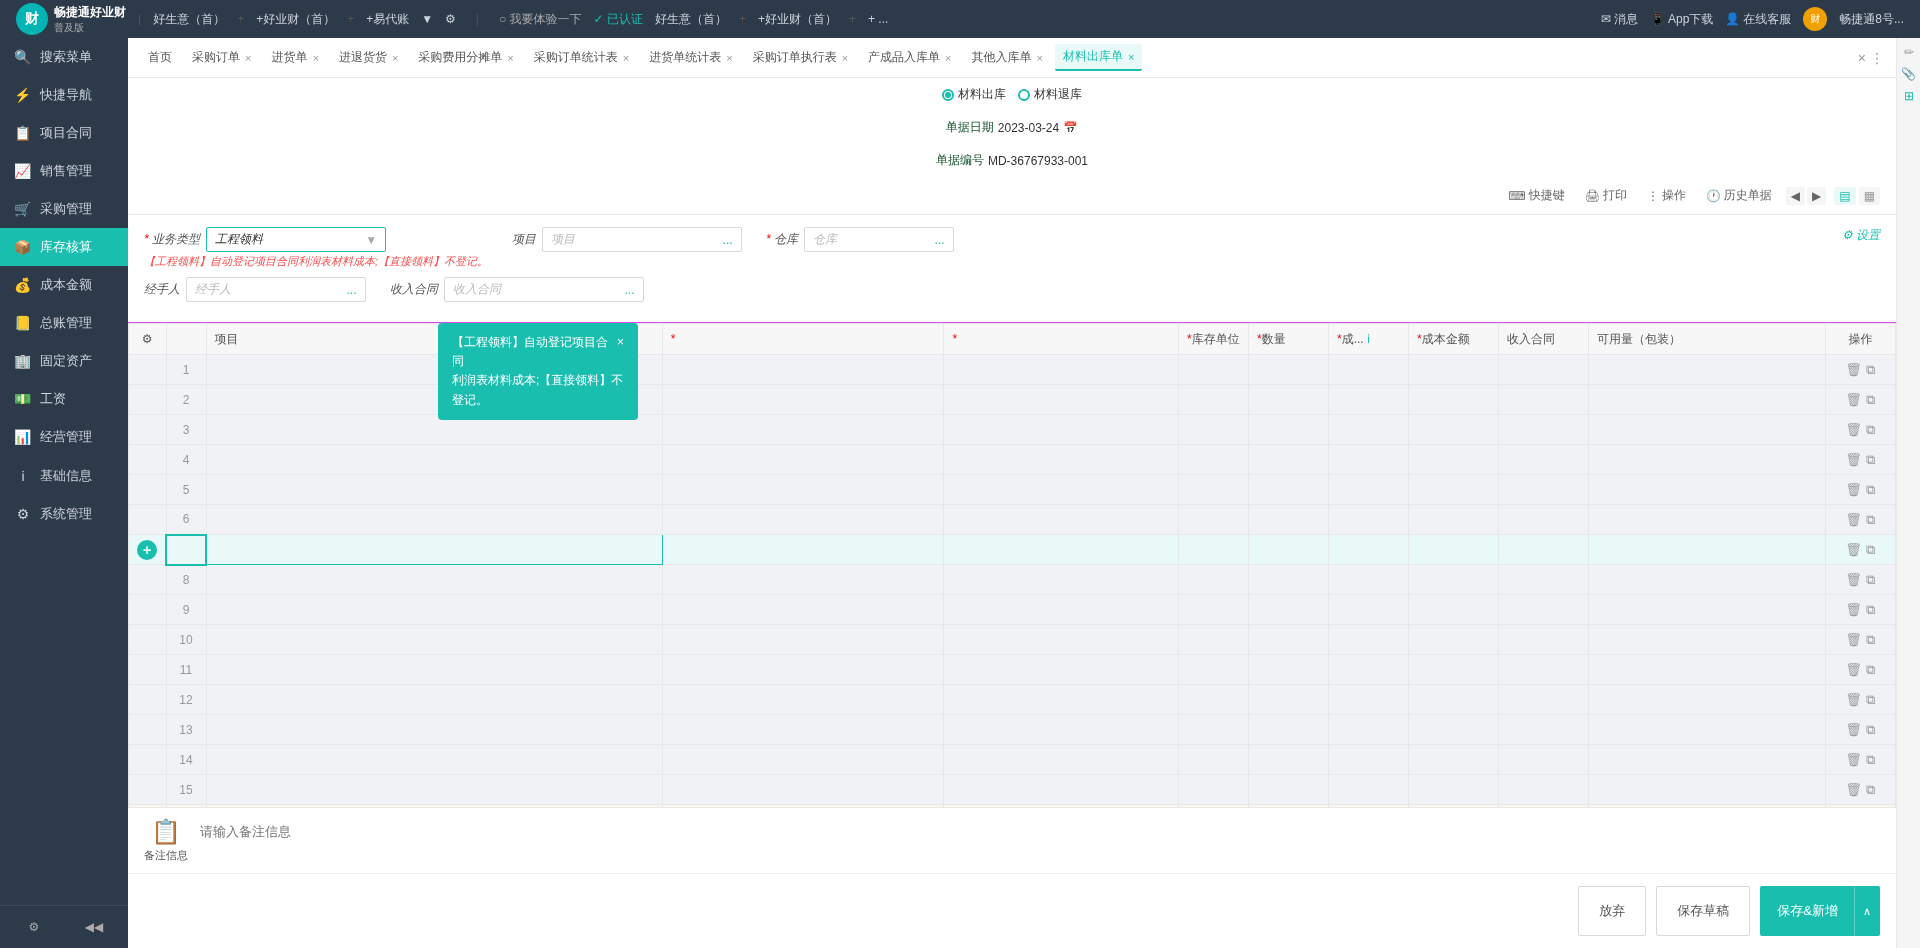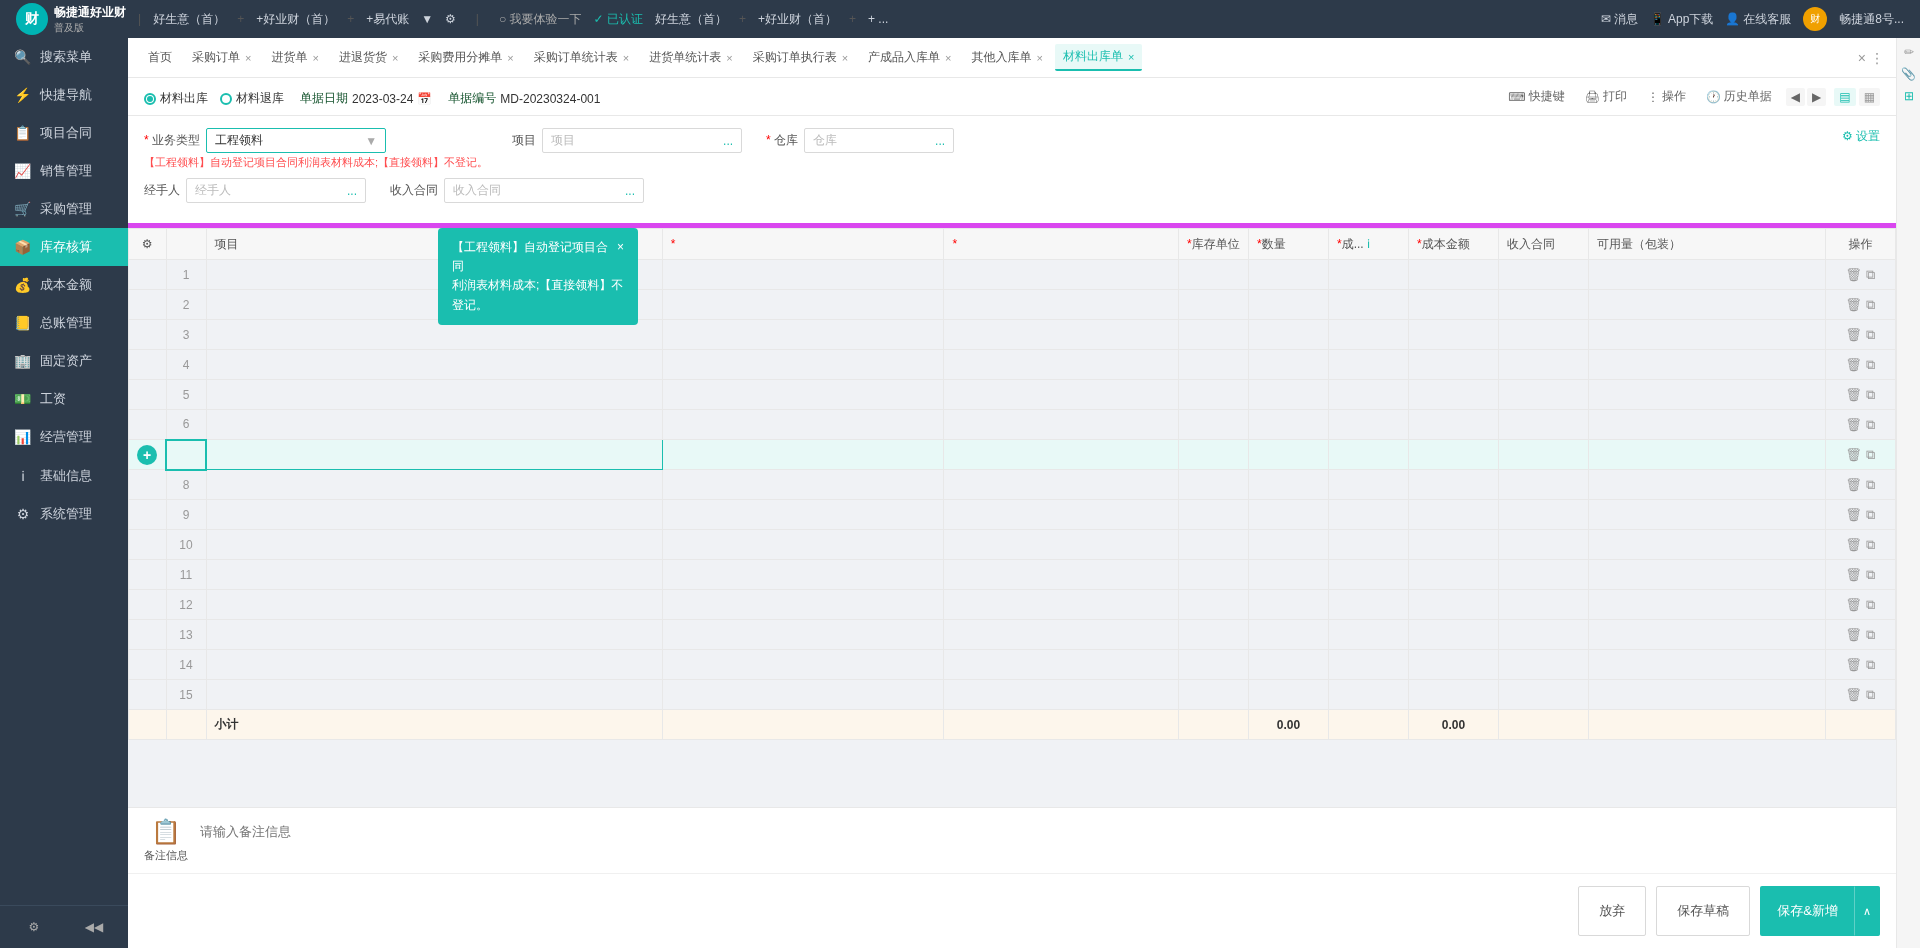--- a/index.html
+++ b/index.html
@@ -18,35 +18,35 @@
     
     .main { flex: 1; display: flex; flex-direction: column; overflow: hidden; background: #f0f2f5; }
 
     
     .topbar { background: #fff; border-bottom: 1px solid #e8e8e8; padding: 0 12px; height: 40px; display: flex; gap: 8px; flex-shrink: 0; }
     .topbar-nav { display: flex; align-items: center; gap: 4px; flex: 1; overflow: hidden; }
     .topbar-item { padding: 4px 8px; font-size: 12px; color: #555; cursor: pointer; white-space: nowrap; display: flex; align-items: center; gap: 3px; border-radius: 2px; }
     .topbar-close { font-size: 11px; color: #999; margin-left: 2px; cursor: pointer; }
 
     
-    .subheader { padding: 8px 16px; background: #fff; border-bottom: 1px solid #e8e8e8; display: flex; align-items: flex-end; gap: 16px; flex-shrink: 0; }
+    .subheader { padding: 8px 16px; background: #fff; border-bottom: 1px solid #e8e8e8; display: flex; align-items: center; gap: 16px; flex-shrink: 0; flex-direction: column; }
     .radio-group { display: flex; align-items: center; gap: 12px; }
     .radio-item { display: flex; align-items: center; gap: 4px; cursor: pointer; }
     .radio-dot { width: 12px; height: 12px; border-radius: 50%; border: 2px solid #1abeaf; display: flex; align-items: center; justify-content: center; }
     .radio-dot.checked::after { content: ''; width: 6px; height: 6px; background: #1abeaf; border-radius: 50%; }
     .date-field { display: flex; align-items: center; gap: 4px; color: #333; }
     .date-field-label { color: #14532d; }
     .date-value { color: #333; font-weight: 500; }
     .subheader-right { margin-left: auto; display: flex; align-items: center; gap: 8px; font-size: 12px; color: #666; }
     .subheader-btn { display: flex; align-items: center; gap: 3px; cursor: pointer; padding: 2px 6px; }
     .nav-arrows { display: flex; gap: 2px; }
     .nav-arrow { cursor: pointer; padding: 2px 5px; background: #f5f5f5; border-radius: 2px; color: #666; }
 
     
-    .form-area { padding: 12px 16px; background: #fff; border-bottom: 5px solid #d946ef; flex-shrink: 0; }
+    .form-area { padding: 12px 16px; background: #fff; border-bottom: 1px solid #d946ef; flex-shrink: 0; font-style: italic; }
     .form-row { display: flex; align-items: flex-start; gap: 24px; margin-bottom: 8px; }
     .form-field { display: flex; align-items: center; gap: 6px; }
     .form-label { color: #555; white-space: nowrap; }
     .form-label.required::before { content: '* '; color: red; }
     .form-input { border: 1px solid #d9d9d9; border-radius: 2px; padding: 3px 8px; font-size: 12px; color: #333; background: #fff; min-width: 120px; display: flex; align-items: center; justify-content: space-between; cursor: pointer; }
     .form-input.has-value { color: #333; }
     .form-input.placeholder { color: #bbb; }
     .form-input-dots { display: flex; align-items: center; gap: 2px; }
     .form-input-dots span { color: #1abeaf; cursor: pointer; }
     .warning-text { color: #ff4d4f; font-size: 11px; margin-top: 2px; }
@@ -262,21 +262,21 @@
             <span>材料退库</span>
           </div>
         </div>
         <div class="date-field">
           <span class="date-field-label">单据日期</span>
           <span class="date-value" style="cursor:pointer;">2023-03-24</span>
           <span style="color:#1abeaf;cursor:pointer;">📅</span>
         </div>
         <div class="date-field">
           <span class="date-field-label">单据编号</span>
-          <span class="date-value">MD-20230324-001</span>
+          <span class="date-value">MD-36767933-001</span>
         </div>
         <div class="subheader-right">
           <div class="subheader-btn">
             <span>⌨</span>
             <span>快捷键</span>
           </div>
           <div class="subheader-btn">
             <span>🖨</span>
             <span>打印</span>
           </div>

